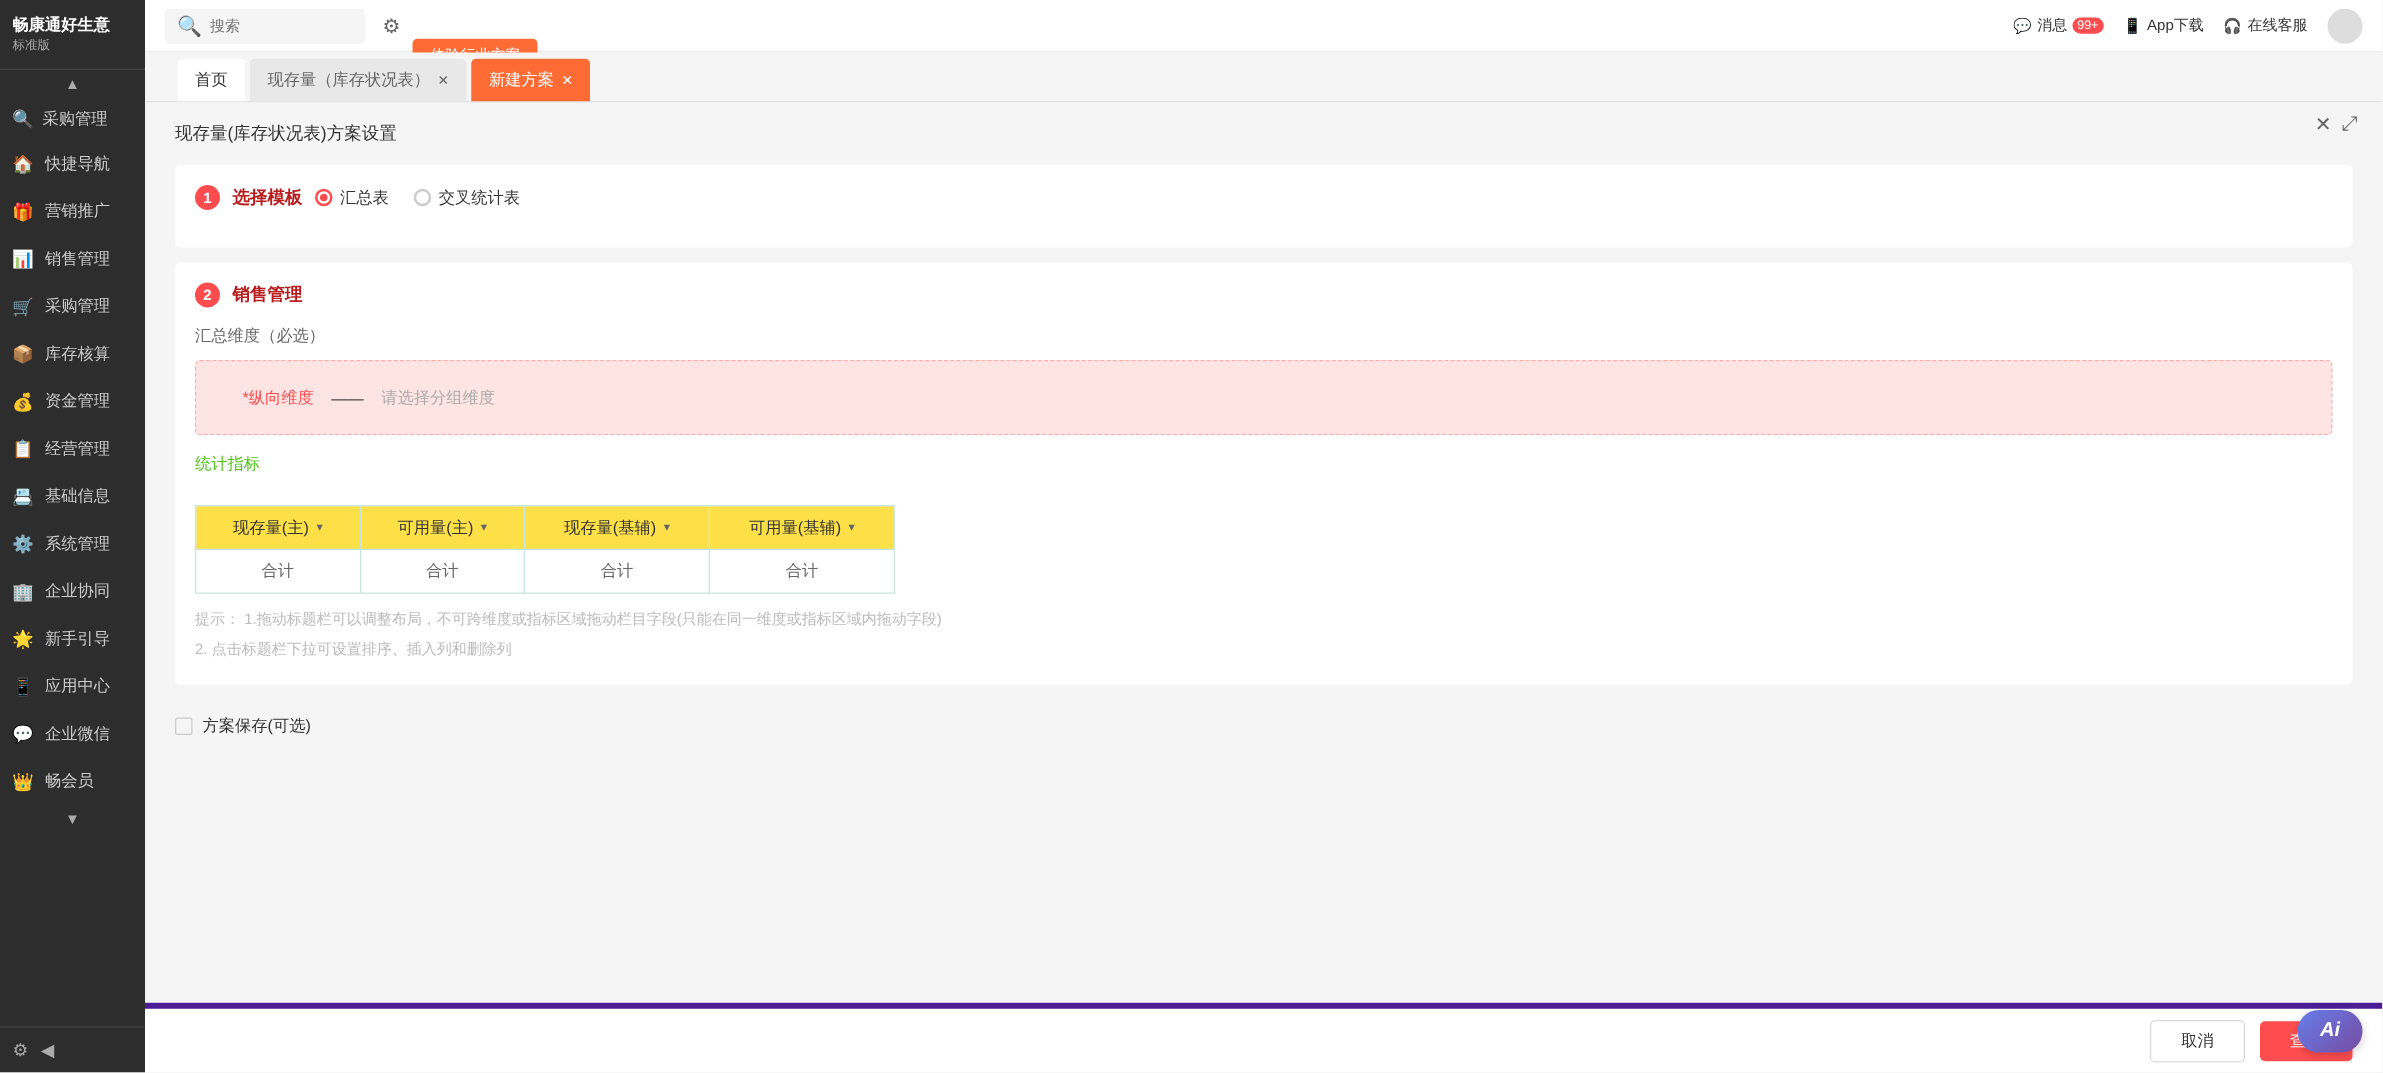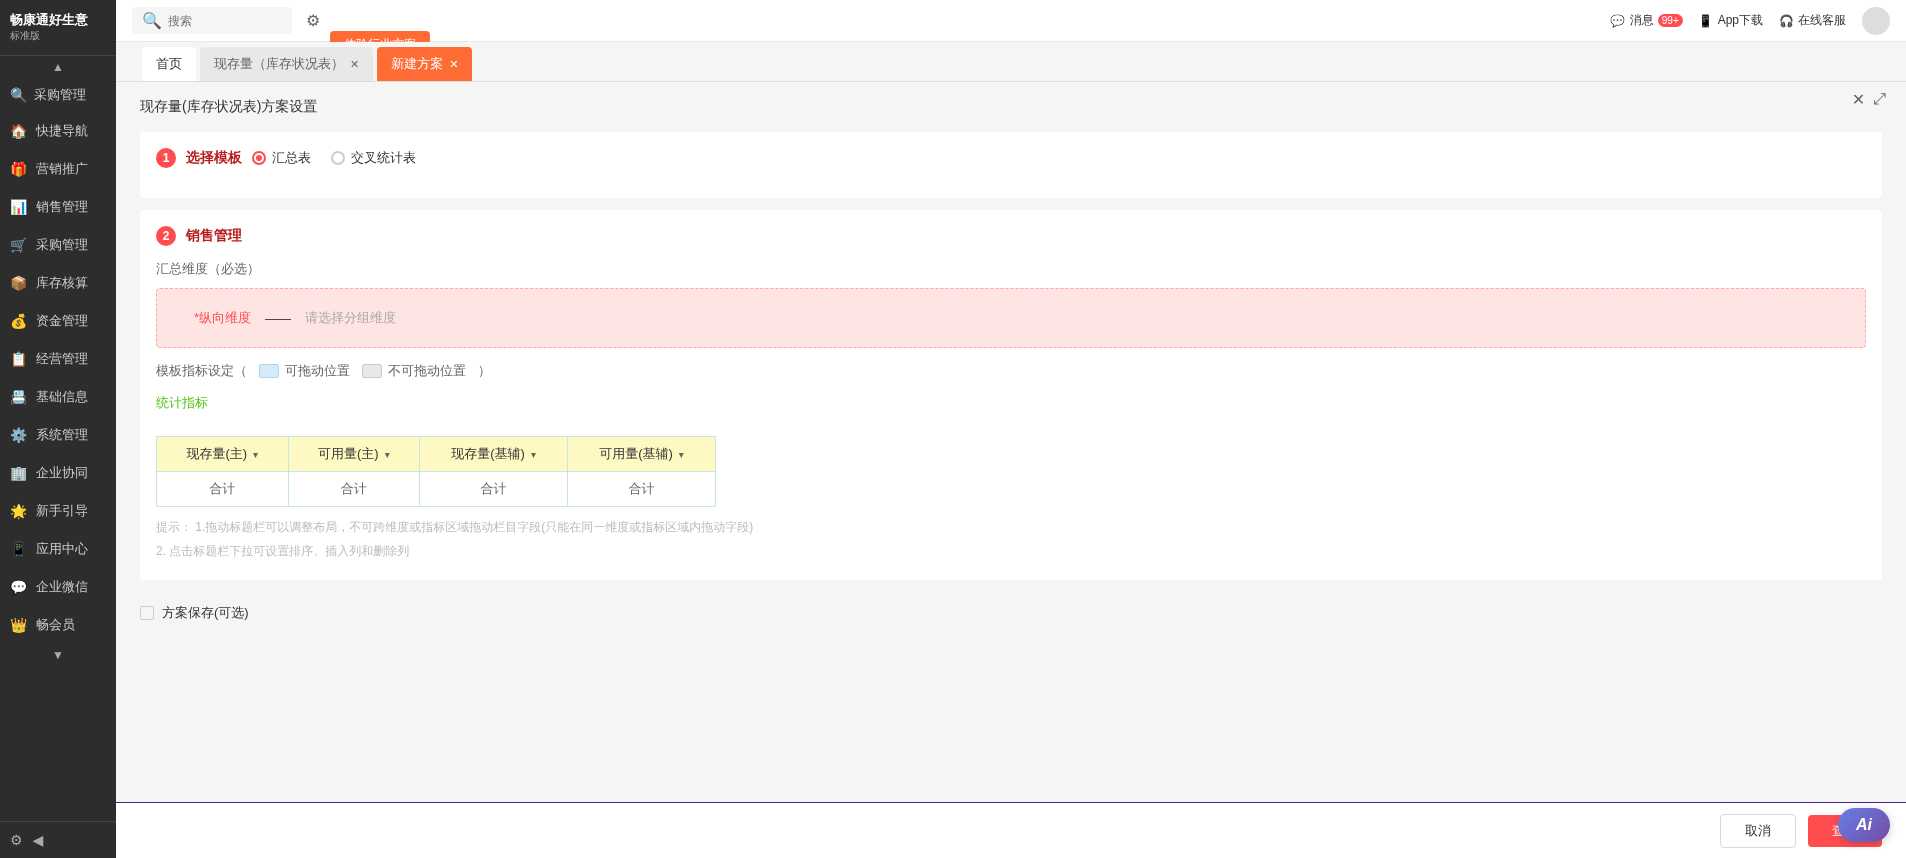--- a/index.html
+++ b/index.html
@@ -326,21 +326,21 @@
     }
 
     
     .data-table {
       width: auto;
       border-collapse: collapse;
       margin-bottom: 10px;
       min-width: 560px;
     }
     .data-table th {
-      background: #fef9c3;
+      background: #fde047;
       border: 1px solid #c8e6dd;
       padding: 8px 16px;
       font-size: 13px;
       color: #333;
       font-weight: normal;
       text-align: center;
       white-space: nowrap;
     }
     .data-table th .th-inner {
       display: flex;
@@ -384,21 +384,21 @@
       height: 14px;
       border: 1px solid #ccc;
       border-radius: 2px;
       cursor: pointer;
     }
 
     
     .footer-bar {
       height: 56px;
       background: #fff;
-      border-top: 1px solid #4c1d95;
+      border-top: 5px solid #4c1d95;
       display: flex;
       align-items: center;
       justify-content: flex-end;
       padding: 0 24px;
       gap: 12px;
     }
     .btn-cancel {
       background: #fff;
       border: 1px solid #d9d9d9;
       border-radius: 4px;
@@ -594,32 +594,20 @@
       <div class="config-label">汇总维度（必选）</div>
 
       <div class="vertical-dim-area">
         <span class="dim-label">
           <span style="color:#ff4d4f;">*纵向维度</span>
         </span>
         <span class="dim-label">——</span>
         <span class="dim-placeholder">请选择分组维度</span>
       </div>
 
-      <div class="indicator-row">
-        <span>模板指标设定（</span>
-        <div class="indicator-draggable">
-          <div class="indicator-box-blue"></div>
-          <span>可拖动位置</span>
-        </div>
-        <div class="indicator-draggable">
-          <div class="indicator-box-gray"></div>
-          <span>不可拖动位置</span>
-        </div>
-        <span>）</span>
-      </div>
 
       <div class="stats-label">统计指标</div>
       <table class="data-table">
         <thead>
           <tr>
             <th>
               <div class="th-inner">
                 <span>现存量(主)</span>
                 <span class="chevron-down">▾</span>
               </div>

